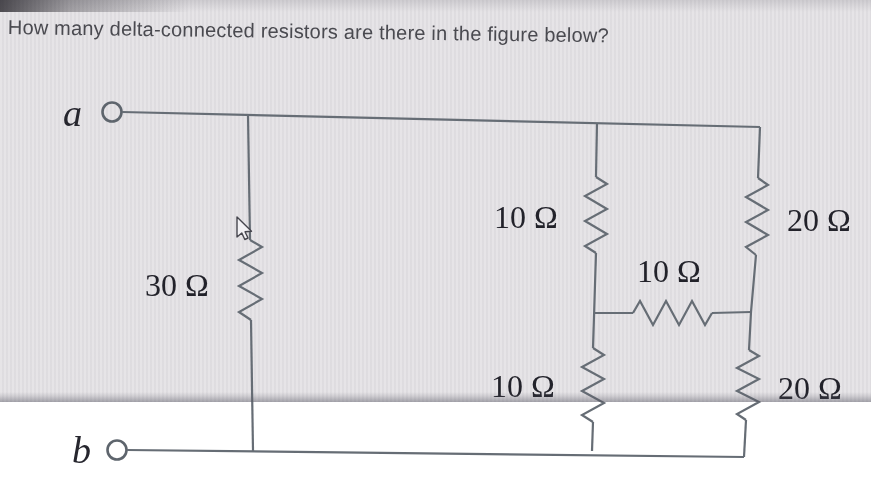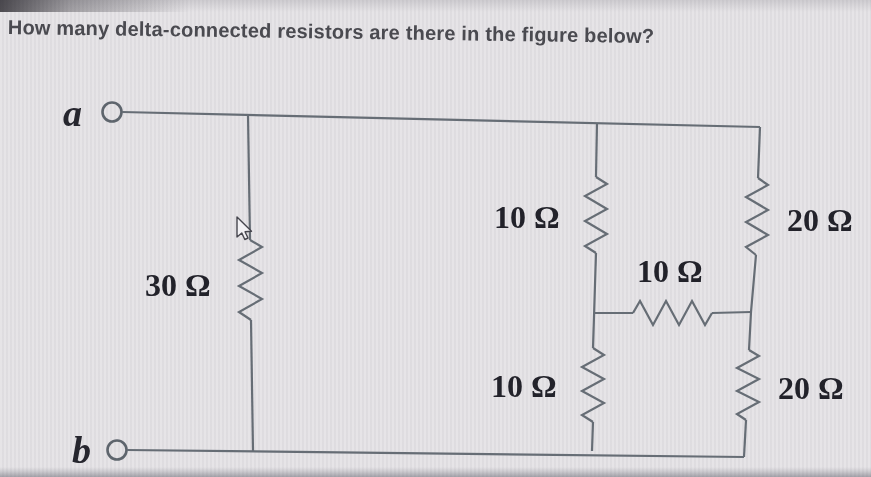--- a/index.html
+++ b/index.html
@@ -5,28 +5,27 @@
   html, body {
     margin: 0;
     padding: 0;
     width: 871px;
     height: 477px;
     overflow: hidden;
   }
   .page {
     position: relative;
     width: 871px;
-    height: 477px;
+    height: 402px;
     background-color: #e2e0e3;
     background-image:
       repeating-linear-gradient(90deg,
         rgba(255,255,255,0.14) 0px, rgba(255,255,255,0.14) 2px,
         rgba(190,188,196,0.10) 2px, rgba(190,188,196,0.10) 4px);
     font-family: "Liberation Sans", sans-serif;
-    font-weight: bold;
   }
   
   .page::before {
     content: "";
     position: absolute;
     left: 0; top: 0;
     width: 100%; height: 12px;
     background:
       linear-gradient(90deg, rgba(40,38,44,0.80) 0px, rgba(40,38,44,0.35) 70px, rgba(40,38,44,0) 190px),
       linear-gradient(180deg, rgba(120,118,126,0.22), rgba(120,118,126,0) 100%);

